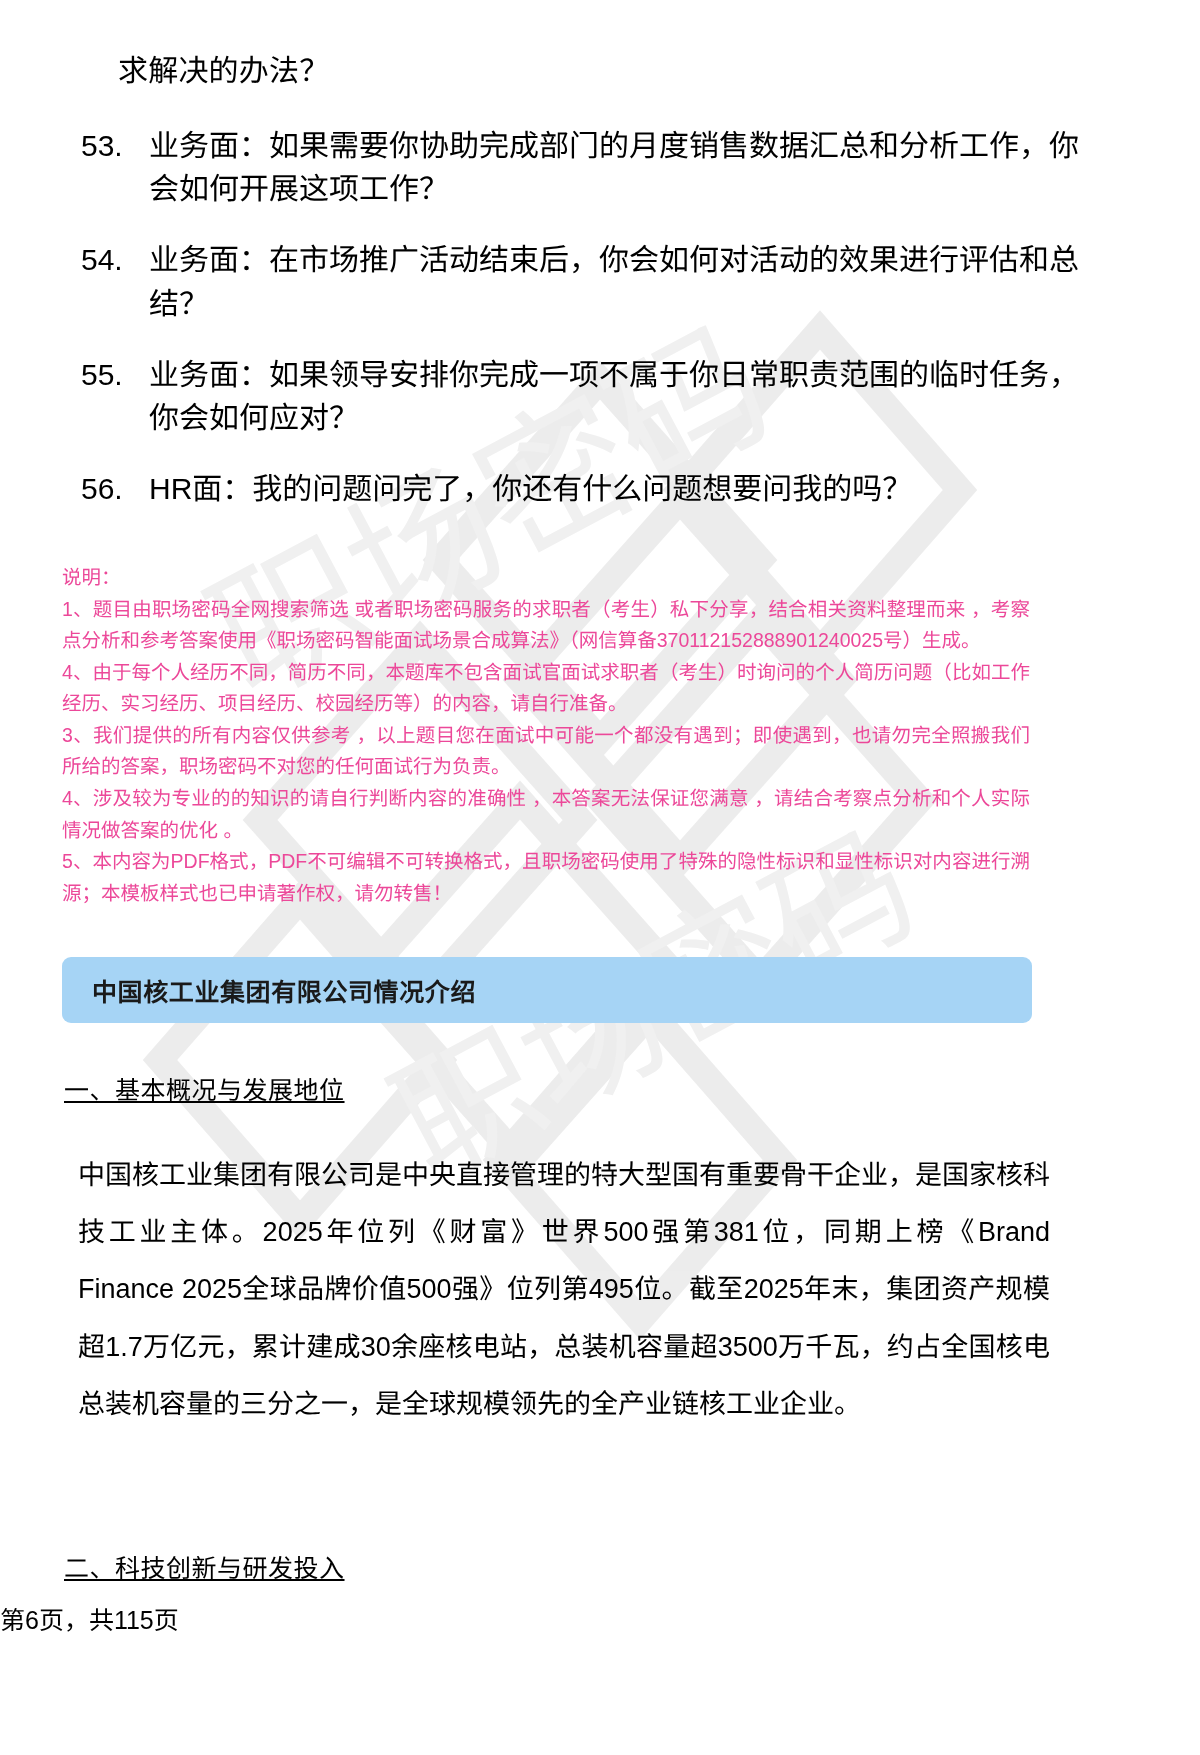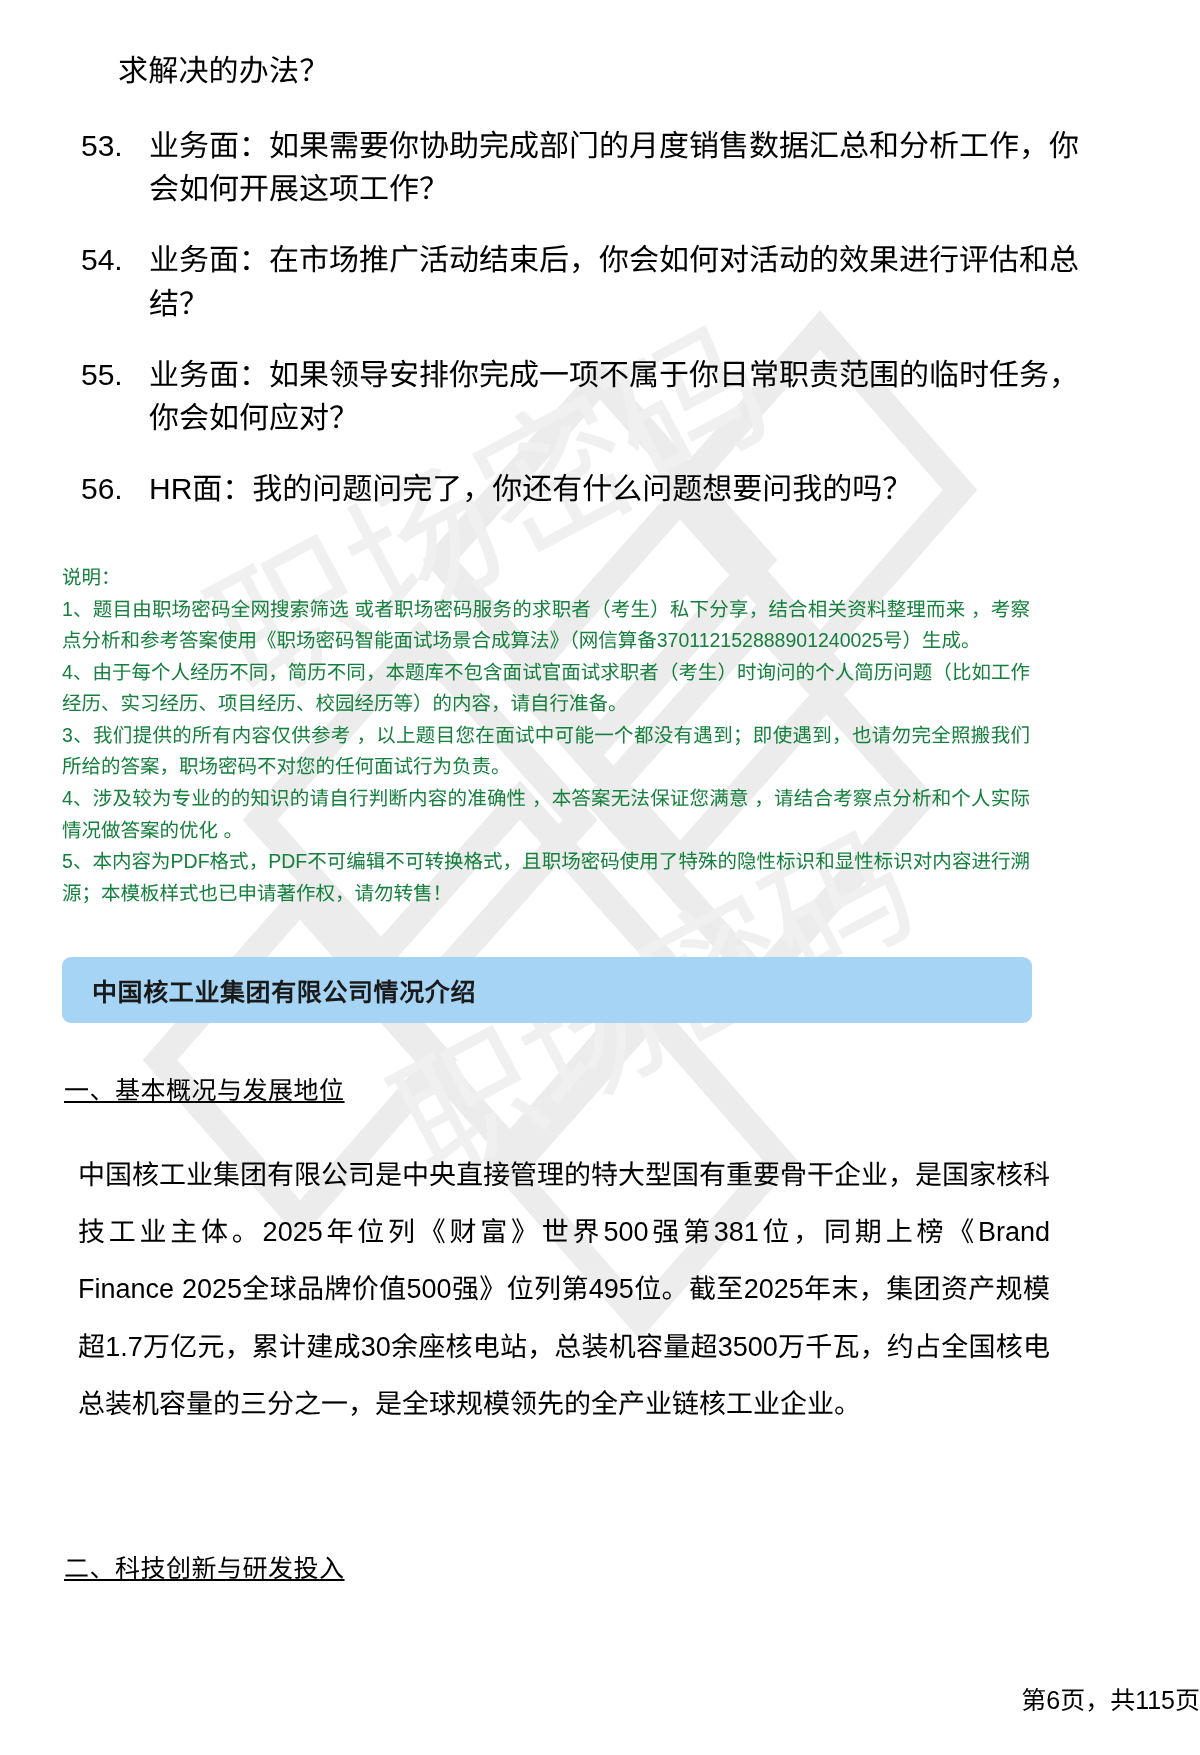--- a/index.html
+++ b/index.html
@@ -74,21 +74,21 @@
   }
 
   
   .notes {
     position: absolute;
     left: 62px;
     top: 562px;
     width: 968px;
     font-size: 19.5px;
     line-height: 1.62;
-    color: #15803d;
+    color: #ec4899;
   }
   .notes-title { margin: 0 0 1px 0; }
   .notes p {
     margin: 0;
     text-align: justify;
     text-justify: inter-ideograph;
   }
 
   
   .banner {
@@ -128,22 +128,22 @@
     text-align: justify;
     text-justify: inter-ideograph;
   }
   #body-para-1 { top: 1147px; margin-left: 14px; }
 
   
   .footer {
     position: absolute;
     left: 0;
     right: 0;
-    top: 1680px;
-    text-align: right;
+    top: 1600px;
+    text-align: left;
     font-size: 25px;
   }
 </style>
 </head>
 <body>
 
 <div id="watermark-layer">
   <svg width="1200" height="1755" viewBox="0 0 1200 1755">
     <g fill="none" stroke="#ececec" stroke-width="26" opacity="0.95">
       <path d="M600 380 L760 560 L600 740 L440 560 Z"></path>

